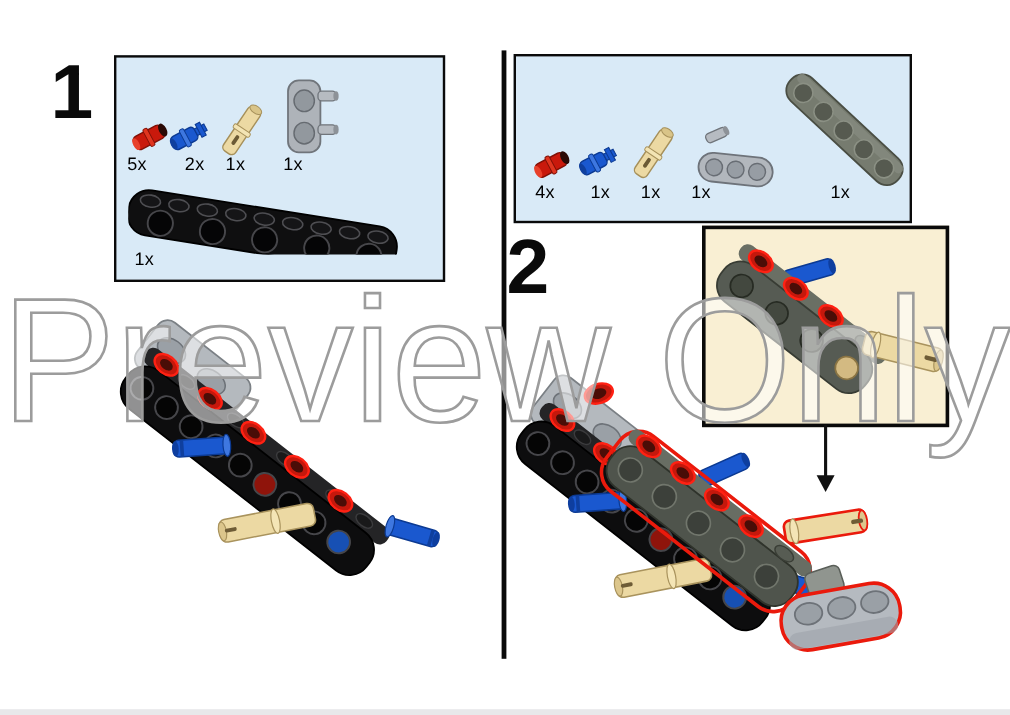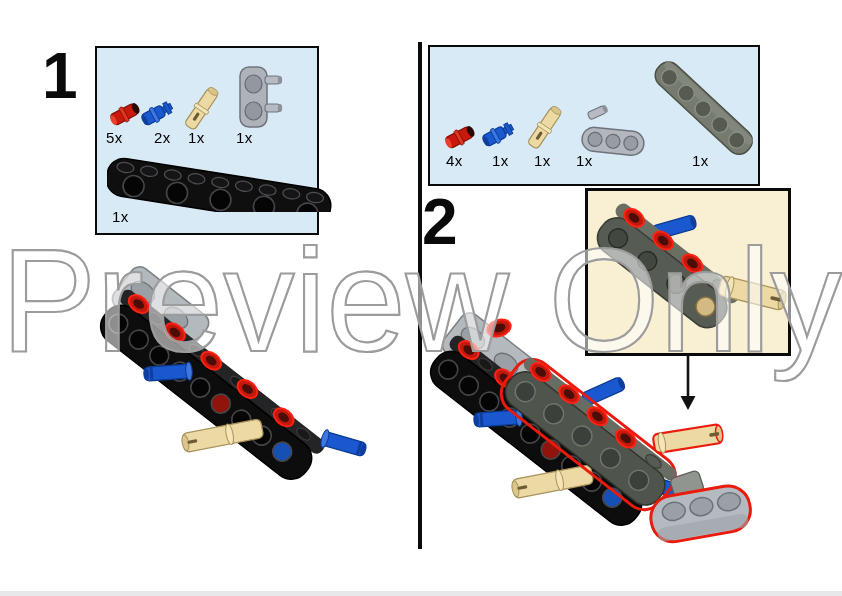--- a/index.html
+++ b/index.html
@@ -85,21 +85,21 @@
           <ellipse cx="-33" cy="0" rx="3.4" ry="10.4" fill="#f4e5b6" stroke="#a9935d" stroke-width="1"></ellipse>
           <ellipse cx="-78" cy="0" rx="3.2" ry="8" fill="#dcc68c" stroke="#a9935d" stroke-width="1"></ellipse>
           <rect x="-76" y="-1.6" width="10" height="3.2" rx="1.5" fill="#6e5c36"></rect>
         </g>
       </g>
     </defs>
   </svg>
 
   <div class="stepnum" style="left:42px;top:44px;">1</div>
 
-  <div class="partsbox" style="left:95px;top:46px;width:224px;height:189px;">
+  <div class="partsbox" style="left:95px;top:46px;width:276px;height:189px;">
     <svg class="icon" style="left:10px;top:50px;" width="36" height="32" viewBox="0 0 36 32">
       <g transform="rotate(-28 18 16)">
         <rect x="4" y="10" width="26" height="12" rx="3.5" fill="#c9190c" stroke="#801006" stroke-width="1.2"></rect>
         <ellipse cx="30" cy="16" rx="3.2" ry="5.8" fill="#2a0905"></ellipse>
         <rect x="15" y="8" width="4" height="16" rx="1.5" fill="#e0351f" stroke="#801006" stroke-width="0.8"></rect>
         <ellipse cx="5" cy="16" rx="2.6" ry="5.4" fill="#e8402a"></ellipse>
       </g>
     </svg>
     <svg class="icon" style="left:42px;top:48px;" width="38" height="34" viewBox="0 0 38 34">
       <g transform="rotate(-28 19 17)">

